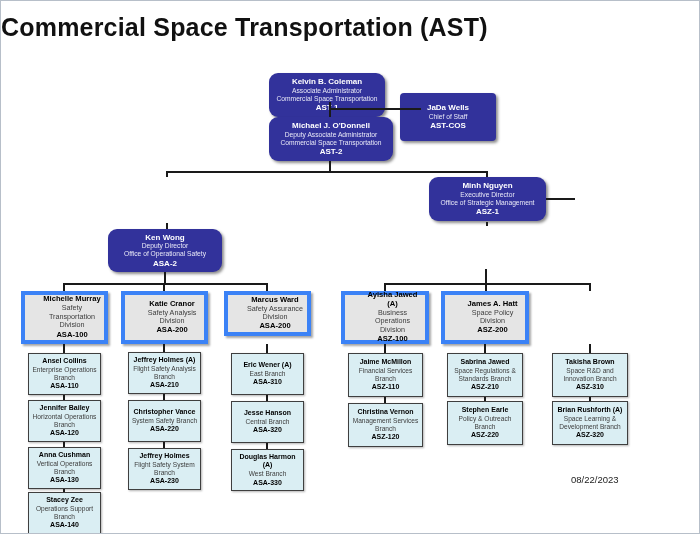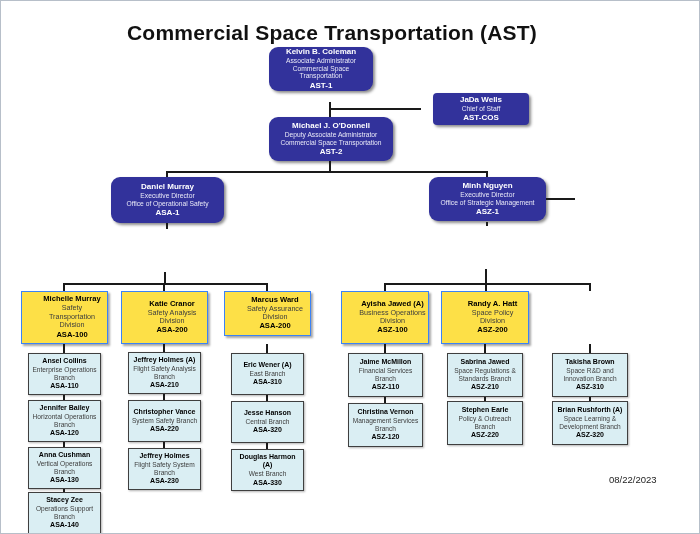--- a/index.html
+++ b/index.html
@@ -2,89 +2,89 @@
 <html><head>
 <meta charset="utf-8">
 <style>
   html,body{margin:0;padding:0;background:#ffffff;}
   #canvas{
     position:relative;width:698px;height:532px;background:#ffffff;
     border:1px solid #b7bfc9;overflow:hidden;
     font-family:"Liberation Sans", sans-serif;
   }
   #title{
-    position:absolute;left:0;top:12px;width:662px;text-align:center;
-    font-size:21px;font-weight:bold;color:#111;letter-spacing:0.2px;margin-top:8px;
+    position:absolute;left:0;top:12px;width:662px;text-align:left;
+    font-size:25px;font-weight:bold;color:#111;letter-spacing:0.2px;
   }
   .node{
     position:absolute;display:flex;flex-direction:column;justify-content:center;
     align-items:center;text-align:center;box-sizing:border-box;padding:1px 2px;
     line-height:1.18;
   }
   .dark{
     background:#32329b;color:#ffffff;border-radius:9px;
     box-shadow:2px 2px 3px rgba(0,0,0,0.45);
   }
   .dark.sq{border-radius:4px;}
   .dark .name{font-size:8px;font-weight:bold;}
   .dark .sub{font-size:6.7px;color:#e9e9f7;}
   .dark .code{font-size:8px;font-weight:bold;margin-top:1px;}
   .division{
-    background:#fde047;border:1px solid #3b82f6;
+    background:#e5e5e5;border:4px solid #3b82f6;
     box-shadow:2px 2px 2px rgba(0,0,0,0.35);
     padding-left:17px;
   }
   .division .name{font-size:7.6px;font-weight:bold;color:#000;}
   .division .role{font-size:7.2px;color:#3d3d3d;}
   .division .code{font-size:7.6px;font-weight:bold;color:#000;margin-top:1px;}
   .branch{
     background:#daeef3;border:1px solid #3f3f3f;
     box-shadow:1px 1px 2px rgba(0,0,0,0.3);
   }
   .branch .name{font-size:7px;font-weight:bold;color:#000;}
   .branch .role{font-size:6.6px;color:#3d3d3d;}
   .branch .code{font-size:7px;font-weight:bold;color:#000;margin-top:1px;}
   .vline{position:absolute;width:2px;background:#1a1a1a;}
   .hline{position:absolute;height:2px;background:#1a1a1a;}
-  #date{position:absolute;left:608px;top:473px;font-size:9.5px;color:#222;}
+  #date{position:absolute;left:570px;top:473px;font-size:9.5px;color:#222;}
 </style>
 </head>
 <body>
 
 <div id="canvas">
 
   <div id="title">Commercial Space Transportation (AST)</div>
 
-  <div class="node dark" style="left:268px;top:46px;width:104px;height:44px">
+  <div class="node dark" style="left:268px;top:72px;width:116px;height:44px">
     <div class="name">Kelvin B. Coleman</div>
     <div class="sub">Associate Administrator</div>
     <div class="sub">Commercial Space Transportation</div>
     <div class="code">AST-1</div>
   </div>
 
-  <div class="node dark sq" style="left:432px;top:92px;width:96px;height:32px">
+  <div class="node dark sq" style="left:399px;top:92px;width:96px;height:48px">
     <div class="name">JaDa Wells</div>
     <div class="sub">Chief of Staff</div>
     <div class="code">AST-COS</div>
   </div>
 
   <div class="node dark" style="left:268px;top:116px;width:124px;height:44px">
     <div class="name">Michael J. O'Donnell</div>
     <div class="sub">Deputy Associate Administrator</div>
     <div class="sub">Commercial Space Transportation</div>
     <div class="code">AST-2</div>
   </div>
 
-  <div class="node dark" style="left:110px;top:176px;width:113px;height:46px">
-    <div class="name">Daniel Murray</div>
-    <div class="sub">Executive Director</div>
+
+  <div class="node dark" style="left:107px;top:228px;width:114px;height:43px">
+    <div class="name">Ken Wong</div>
+    <div class="sub">Deputy Director</div>
     <div class="sub">Office of Operational Safety</div>
-    <div class="code">ASA-1</div>
-  </div>
-
+    <div class="code">ASA-2</div>
+  </div>
 
   <div class="node dark" style="left:428px;top:176px;width:117px;height:44px">
     <div class="name">Minh Nguyen</div>
     <div class="sub">Executive Director</div>
     <div class="sub">Office of Strategic Management</div>
     <div class="code">ASZ-1</div>
   </div>
 
 
 
@@ -102,21 +102,21 @@
     <div class="name">Marcus Ward</div>
     <div class="role">Safety Assurance Division</div>
     <div class="code">ASA-200</div>
   </div>
   <div class="node division" style="left:340px;top:290px;width:88px;height:53px">
     <div class="name">Ayisha Jawed (A)</div>
     <div class="role">Business Operations Division</div>
     <div class="code">ASZ-100</div>
   </div>
   <div class="node division" style="left:440px;top:290px;width:88px;height:53px">
-    <div class="name">Randy A. Hatt</div>
+    <div class="name">James A. Hatt</div>
     <div class="role">Space Policy Division</div>
     <div class="code">ASZ-200</div>
   </div>
 
   <div class="node branch" style="left:27px;top:352px;width:73px;height:42px">
     <div class="name">Ansel Collins</div>
     <div class="role">Enterprise Operations Branch</div>
     <div class="code">ASA-110</div>
   </div>
   <div class="node branch" style="left:27px;top:399px;width:73px;height:42px">

